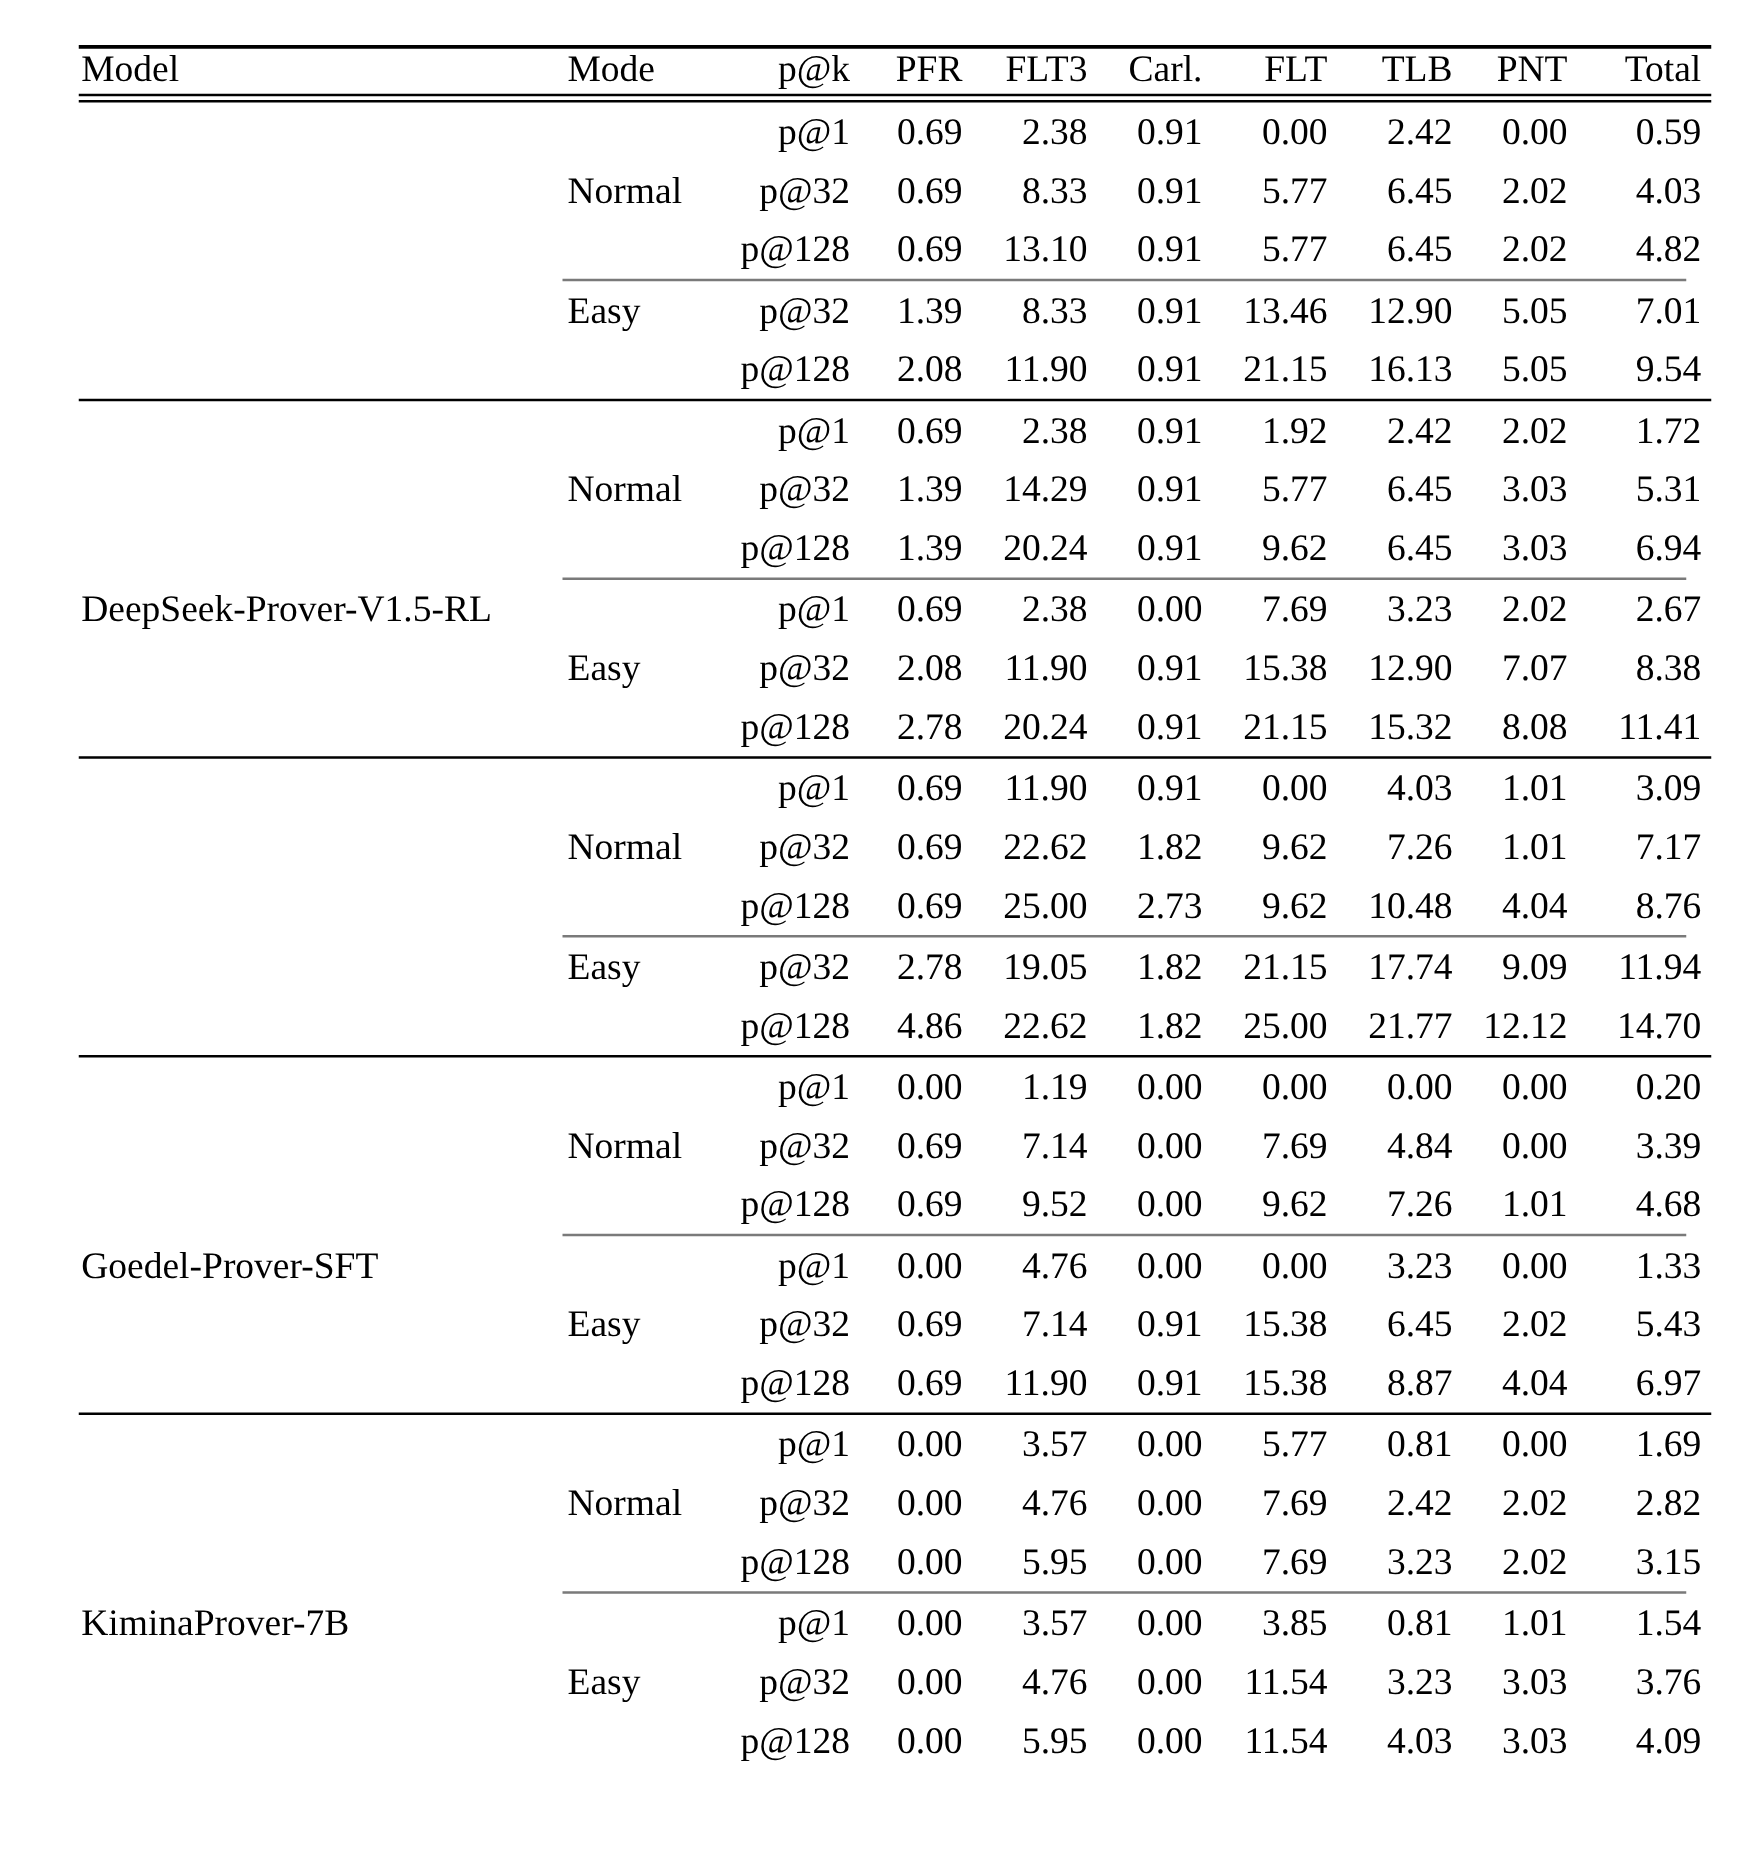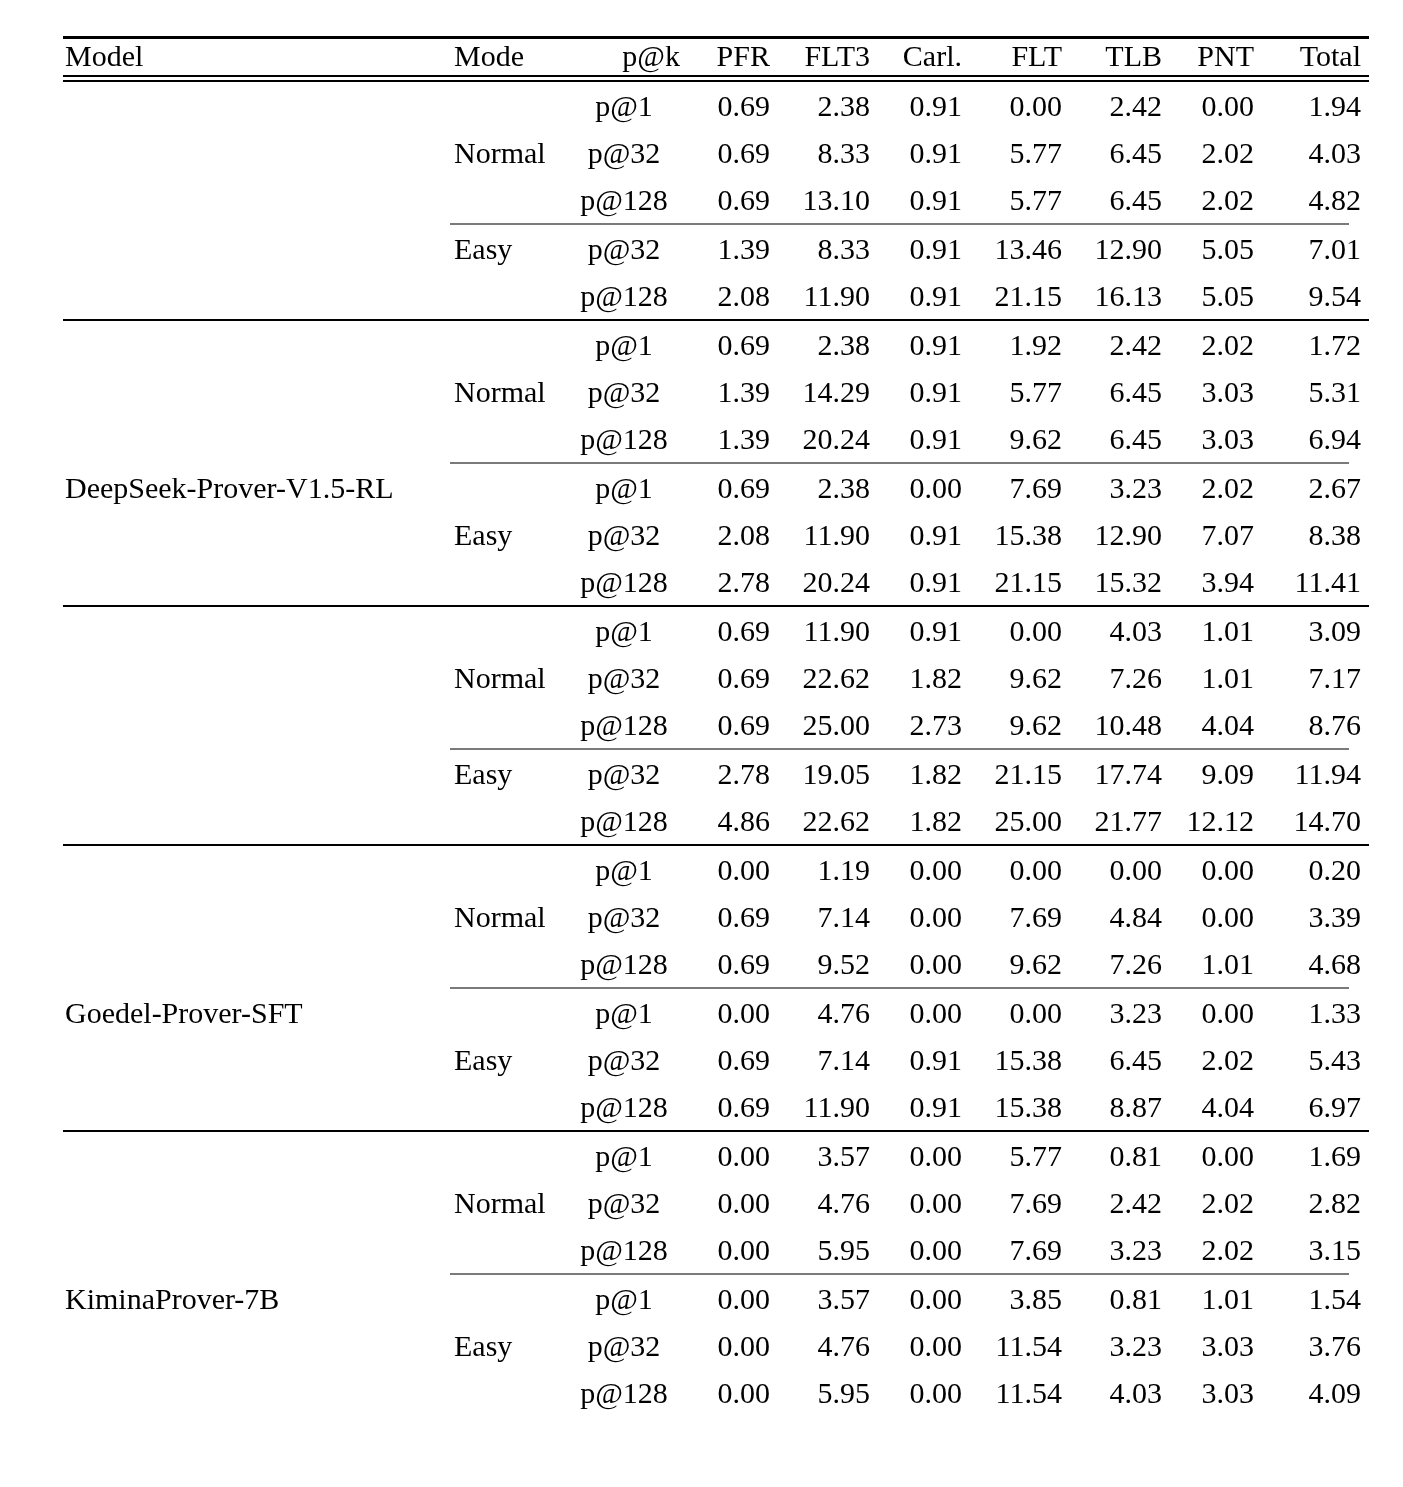--- a/index.html
+++ b/index.html
@@ -80,21 +80,21 @@
   tbody td { height: 47px; }
   td.modelname {
     padding-left: 2px;
     white-space: nowrap;
   }
   td.modecell {
     padding-left: 6px;
     white-space: nowrap;
   }
   td.pkcell {
-    text-align: center;
+    text-align: right;
     padding-right: 6px;
     white-space: nowrap;
   }
   td.numcell {
     text-align: right;
     padding-right: 8px;
     white-space: nowrap;
     font-variant-numeric: tabular-nums;
   }
 
@@ -168,21 +168,21 @@
         <tr>
           <td class="modelname"></td>
           <td class="modecell"></td>
           <td class="pkcell">p@1</td>
           <td class="numcell">0.69</td>
           <td class="numcell">2.38</td>
           <td class="numcell">0.91</td>
           <td class="numcell">0.00</td>
           <td class="numcell">2.42</td>
           <td class="numcell">0.00</td>
-          <td class="numcell">1.94</td>
+          <td class="numcell">0.59</td>
         </tr>
         <tr>
           <td class="modelname"></td>
           <td class="modecell">Normal</td>
           <td class="pkcell">p@32</td>
           <td class="numcell">0.69</td>
           <td class="numcell">8.33</td>
           <td class="numcell">0.91</td>
           <td class="numcell">5.77</td>
           <td class="numcell">6.45</td>
@@ -304,21 +304,21 @@
         </tr>
         <tr>
           <td class="modelname"></td>
           <td class="modecell"></td>
           <td class="pkcell">p@128</td>
           <td class="numcell">2.78</td>
           <td class="numcell">20.24</td>
           <td class="numcell">0.91</td>
           <td class="numcell">21.15</td>
           <td class="numcell">15.32</td>
-          <td class="numcell">3.94</td>
+          <td class="numcell">8.08</td>
           <td class="numcell">11.41</td>
         </tr>
         <tr>
           <td class="grouprule-cell" colspan="10">
             <div></div>
           </td>
         </tr>
         <tr>
           <td class="modelname"></td>
           <td class="modecell"></td>

